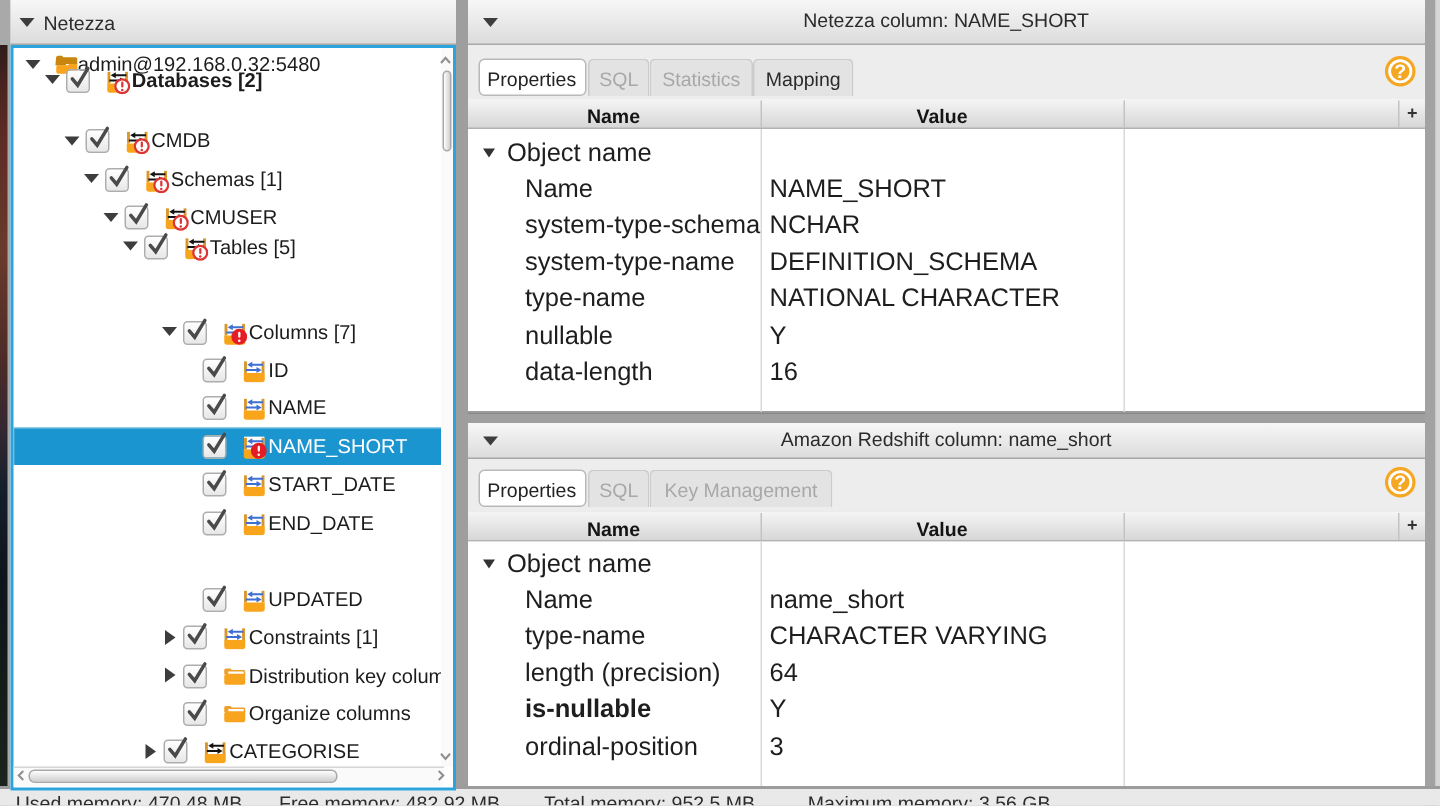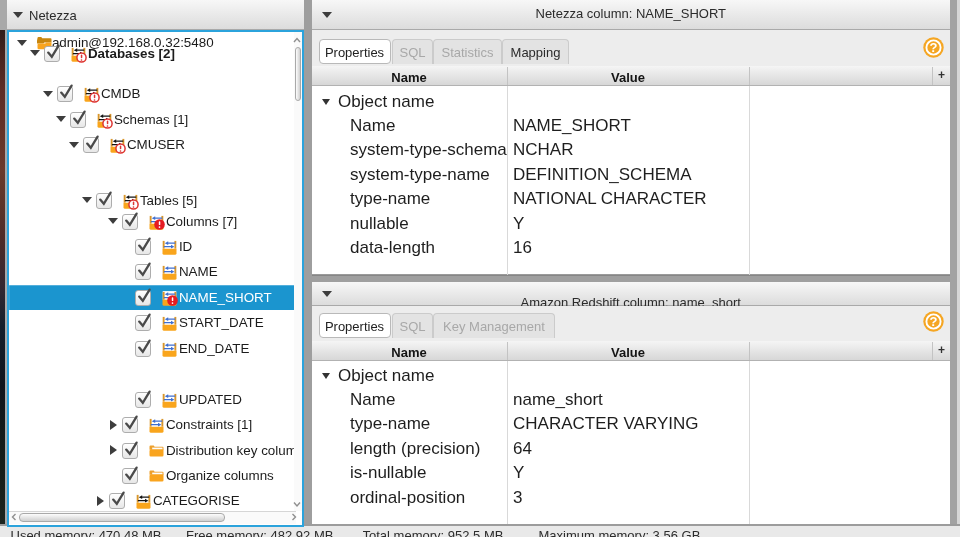--- a/index.html
+++ b/index.html
@@ -127,21 +127,21 @@
           <path d="M1.9 7 v1.3 h7.1 v1.3 l3.4-1.95 -3.4-1.95 v1.3 z" fill="#141414"></path>
           <path d="M0.5 9.7 h14 v4.5 a1.6 1.6 0 0 1 -1.6 1.6 h-10.8 a1.6 1.6 0 0 1 -1.6 -1.6 z" fill="#f9a51c"></path>
         </svg><svg width="11" height="11" viewBox="0 0 11 11" style="position:absolute;right:-1.5px;bottom:-1px;">
           <circle cx="5.5" cy="5.5" r="4.6" fill="#fff" stroke="#dd3434" stroke-width="1.5"></circle>
           <rect x="4.8" y="2.4" width="1.5" height="3.9" rx="0.7" fill="#dd3434"></rect>
           <circle cx="5.5" cy="8" r="0.85" fill="#dd3434"></circle>
         </svg></div>
 <div class="abs" style="left:118.4px;top:4.5px;color:#1c1c1c;font-weight:normal;">CMUSER</div>
 </div>
 
-<div class="trow" style="left:0;top:120px;width:287px;margin-top:36px;">
+<div class="trow" style="left:0;top:120px;width:287px;">
 <div class="abs tri-d" style="left:73.9px;top:9px;"></div>
 <div class="cb" style="left:87.9px;top:4.5px;">
         <svg width="20" height="20" viewBox="0 0 20 20" style="position:absolute;left:-1px;top:-4px;">
           <path d="M4.2 9.6 L7.8 13.8 L14.6 2.6" stroke="#4a4a4a" stroke-width="2.3" fill="none" stroke-linecap="round"></path>
         </svg>
       </div>
 <div class="ticon" style="left:114.4px;top:4.5px;width:15px;height:16px;"><svg width="15" height="16" viewBox="0 0 15 16">
           <rect x="0.7" y="1.1" width="13.6" height="8.8" fill="#fff"></rect>
           <rect x="0.7" y="1.9" width="1.9" height="7.8" fill="#d8962b"></rect>
           <rect x="12.4" y="1.9" width="1.9" height="7.8" fill="#d8962b"></rect>
@@ -402,21 +402,21 @@
     <div class="prow" style="left:38.5px;top:101.6px;">type-name</div>
     <div class="prow" style="left:201.5px;top:101.6px;">NATIONAL CHARACTER</div>
     <div class="prow" style="left:38.5px;top:126.0px;">nullable</div>
     <div class="prow" style="left:201.5px;top:126.0px;">Y</div>
     <div class="prow" style="left:38.5px;top:150.4px;">data-length</div>
     <div class="prow" style="left:201.5px;top:150.4px;">16</div>
   </div>
 <div class="abs" style="left:311.5px;top:274.5px;width:638.5px;height:7.5px;background:#9f9f9f;border-top:1px solid #868686;box-sizing:border-box;"></div>
 <div class="abs hdrbar" style="left:311.5px;top:282px;width:638.5px;height:22.5px;"></div>
 <div class="abs tri-d" style="left:322.0px;top:290.75px;"></div>
-<div class="abs" style="left:311.5px;top:284.75px;width:638.5px;text-align:center;font-size:13px;color:#2b2b2b;margin-top:10px;">Amazon Redshift column: name_short</div>
+<div class="abs" style="left:311.5px;top:284.75px;width:638.5px;text-align:center;font-size:13px;color:#2b2b2b;">Amazon Redshift column: name_short</div>
 <div class="abs" style="left:311.5px;top:305.5px;width:638.5px;height:35.0px;background:#ededed;"></div>
 <div class="tab tabw" style="left:318.5px;top:312.5px;width:72.0px;box-sizing:border-box;">Properties</div>
 <div class="tab tabg" style="left:392px;top:312.5px;width:41px;box-sizing:border-box;">SQL</div>
 <div class="tab tabg" style="left:433px;top:312.5px;width:122px;box-sizing:border-box;">Key Management</div>
 <svg class="abs" width="21" height="21" viewBox="0 0 21 21" style="left:923px;top:311.0px;">
     <circle cx="10.5" cy="10.5" r="10.2" fill="#f5a623"></circle>
     <circle cx="10.5" cy="10.5" r="7.1" fill="none" stroke="#fff" stroke-width="1.9"></circle>
     <text x="10.5" y="14.7" font-size="13" font-weight="bold" text-anchor="middle" fill="#fff" font-family="Liberation Sans,sans-serif">?</text>
   </svg>
 <div class="abs thead" style="left:311.5px;top:340.5px;width:638.5px;height:19px;">
@@ -431,16 +431,16 @@
     <div class="sep" style="left:195.5px;top:0;height:163.5px;"></div>
     <div class="sep" style="left:437.5px;top:0;height:163.5px;"></div>
     <div class="gtri" style="left:10.5px;top:12.0px;"></div>
     <div class="prow" style="left:26.5px;top:3.0px;">Object name</div>
     <div class="prow" style="left:38.5px;top:27.4px;">Name</div>
     <div class="prow" style="left:201.5px;top:27.4px;">name_short</div>
     <div class="prow" style="left:38.5px;top:51.8px;">type-name</div>
     <div class="prow" style="left:201.5px;top:51.8px;">CHARACTER VARYING</div>
     <div class="prow" style="left:38.5px;top:76.2px;">length (precision)</div>
     <div class="prow" style="left:201.5px;top:76.2px;">64</div>
-    <div class="prow" style="left:38.5px;top:100.6px;">is-nullable</div>
+    <div class="prow" style="left:38.5px;top:100.6px;font-weight:bold;">is-nullable</div>
     <div class="prow" style="left:201.5px;top:100.6px;">Y</div>
     <div class="prow" style="left:38.5px;top:125.0px;">ordinal-position</div>
     <div class="prow" style="left:201.5px;top:125.0px;">3</div>
   </div>
 </body></html>

